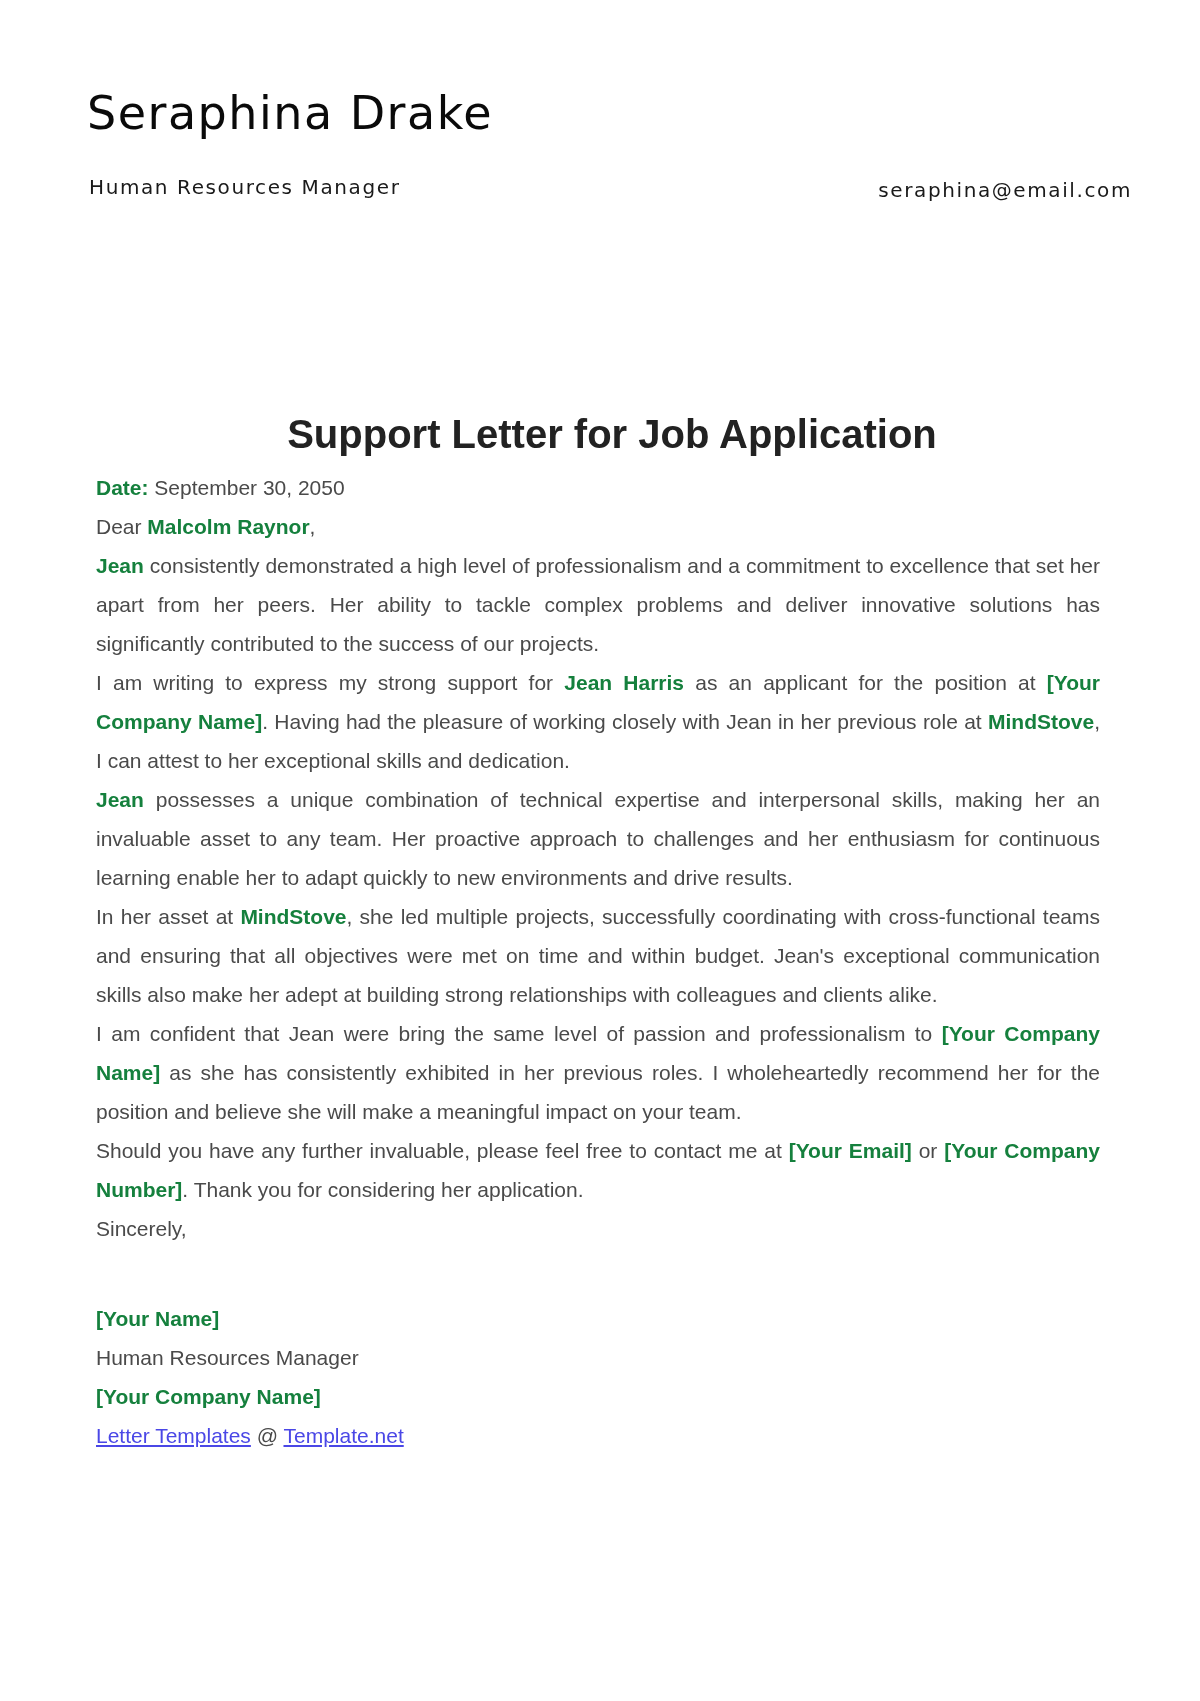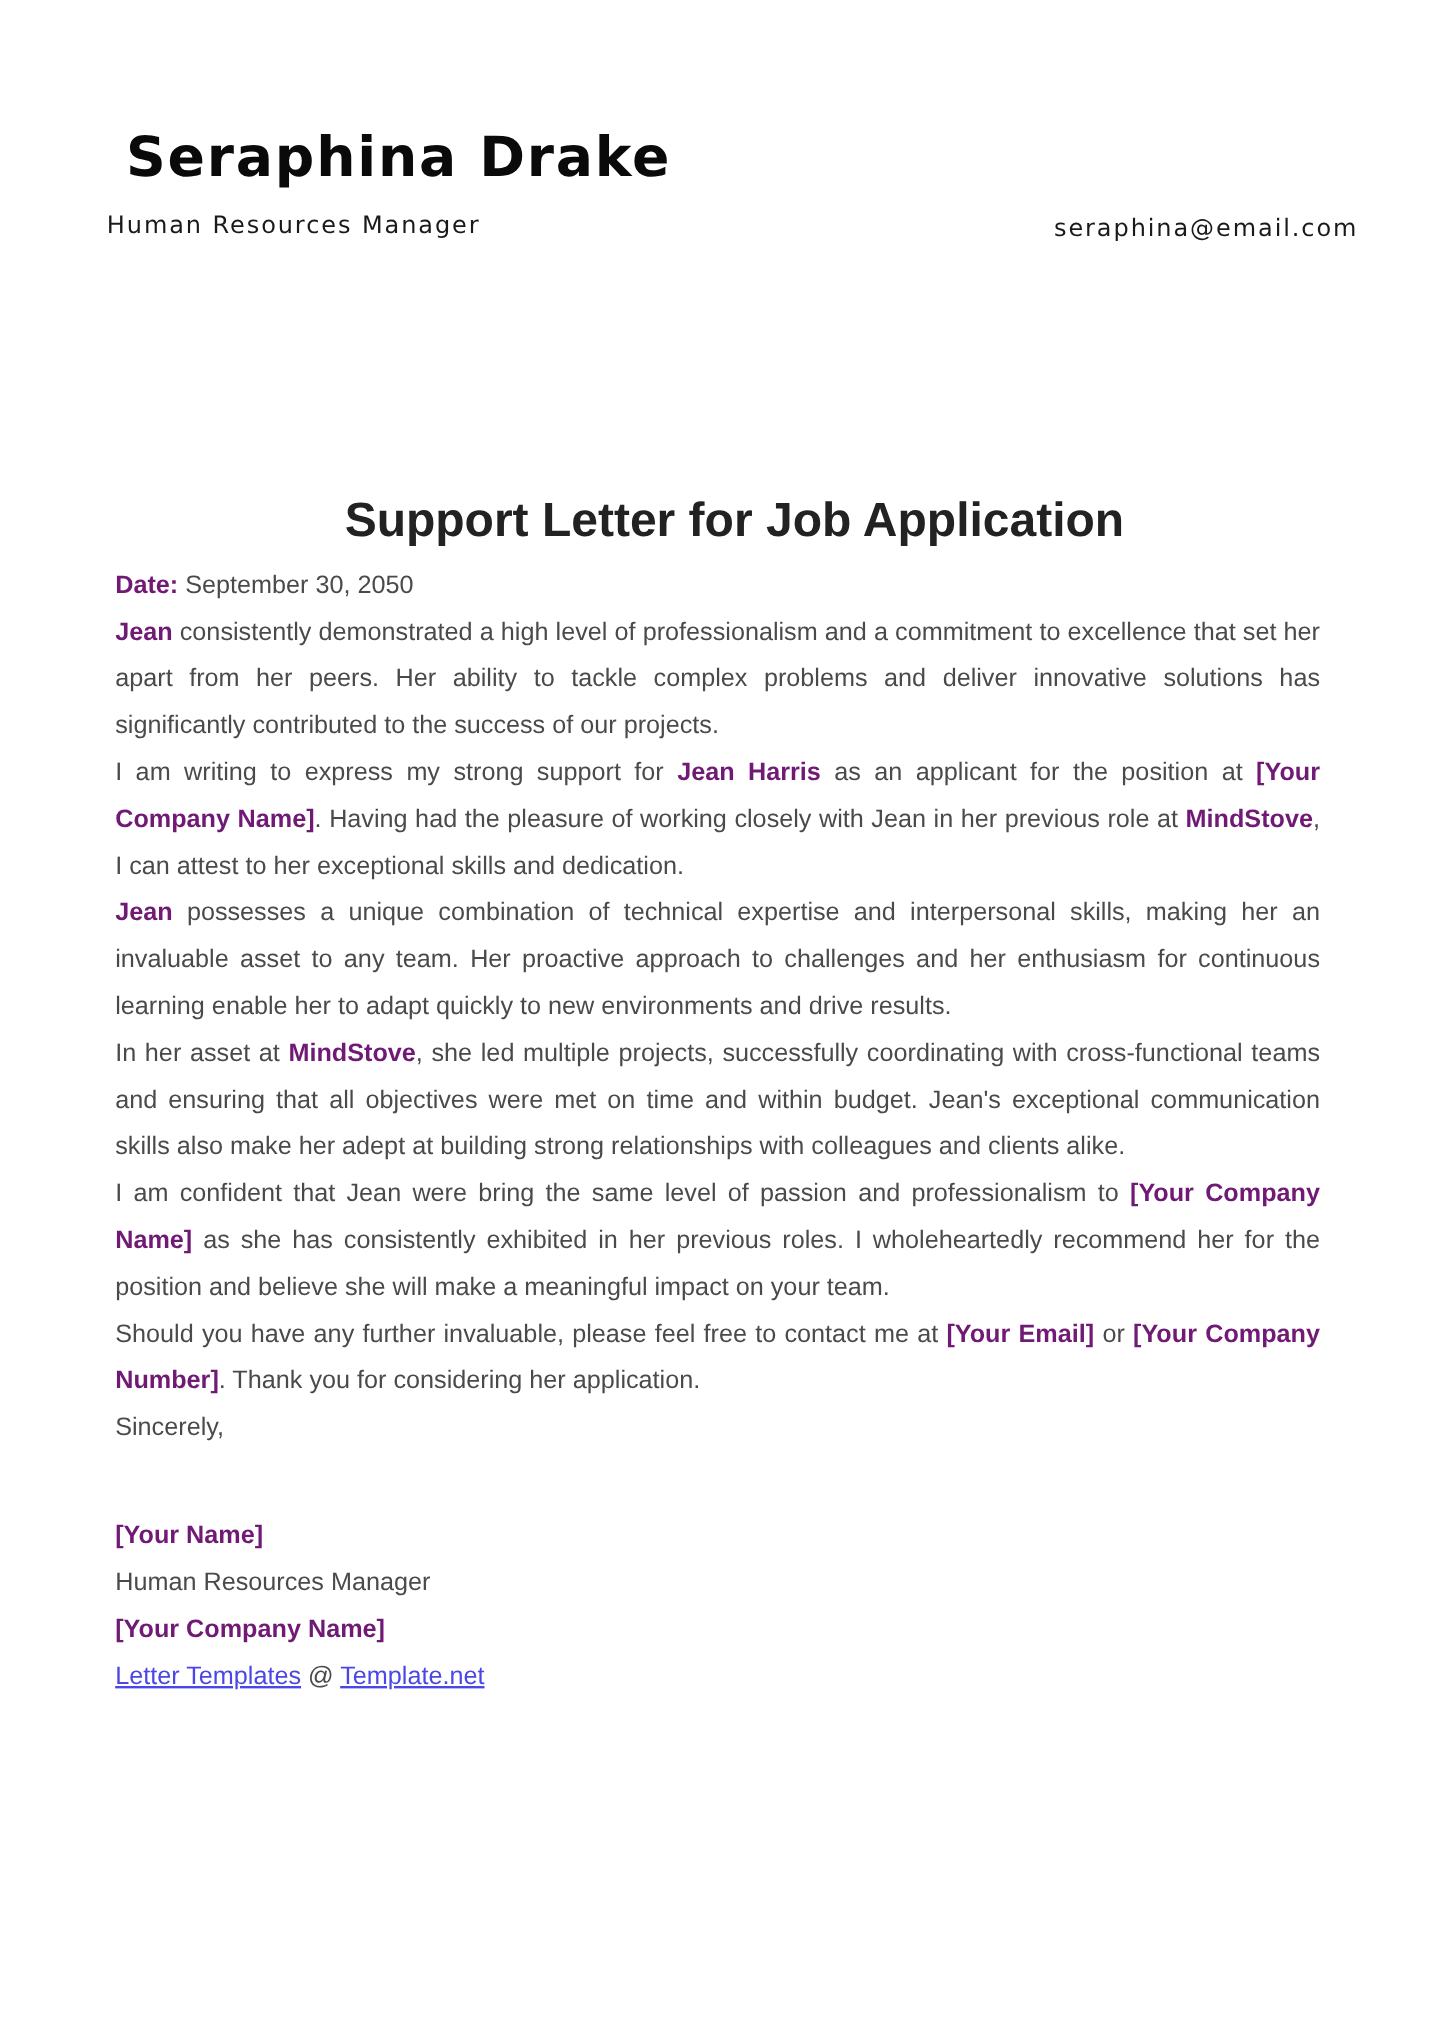--- a/index.html
+++ b/index.html
@@ -17,23 +17,23 @@
       position: absolute;
       left: 0; top: 0;
       width: 1200px;
       height: 1701px;
       background: #ffffff;
     }
     .header-name {
       position: absolute;
       left: 87px;
       top: 86px;
-      margin: 18px;
+      margin: 0;
       font-family: "DejaVu Sans", sans-serif;
-      font-weight: bold;
+      font-weight: normal;
       font-size: 46px;
       letter-spacing: 1.5px;
       color: #0a0a0a;
       line-height: 1.2;
     }
     .header-role {
       position: absolute;
       left: 89px;
       top: 175px;
       font-family: "DejaVu Sans", sans-serif;
@@ -73,21 +73,21 @@
       font-family: "Liberation Sans", sans-serif;
       font-size: 21px;
       color: #4a4a4a;
       line-height: 39px;
     }
     .body p {
       margin: 0;
       text-align: justify;
     }
     .body b {
-      color: #701a75;
+      color: #15803d;
       font-weight: bold;
     }
     .spacer {
       height: 51px;
     }
     .footer {
       text-align: center;
       margin-top: 0;
     }
     .footer a {
@@ -106,20 +106,21 @@
 
   <h1 class="header-name">Seraphina Drake</h1>
   <div class="header-role">Human Resources Manager</div>
   <div class="header-email">seraphina@email.com</div>
 
   <h2 class="letter-title">Support Letter for Job Application</h2>
 
   <div class="body">
     <p><b>Date:</b><span> September 30, 2050</span></p>
 
+    <p><span>Dear </span><b>Malcolm Raynor</b><span>,</span></p>
 
     <p><b>Jean</b><span> consistently demonstrated a high level of professionalism and a commitment to excellence that set her apart from her peers. Her ability to tackle complex problems and deliver innovative solutions has significantly contributed to the success of our projects.</span></p>
 
     <p><span>I am writing to express my strong support for </span><b>Jean Harris</b><span> as an applicant for the position at </span><b>[Your Company Name]</b><span>. Having had the pleasure of working closely with Jean in her previous role at </span><b>MindStove</b><span>, I can attest to her exceptional skills and dedication.</span></p>
 
     <p><b>Jean</b><span> possesses a unique combination of technical expertise and interpersonal skills, making her an invaluable asset to any team. Her proactive approach to challenges and her enthusiasm for continuous learning enable her to adapt quickly to new environments and drive results.</span></p>
 
     <p><span>In her asset at </span><b>MindStove</b><span>, she led multiple projects, successfully coordinating with cross-functional teams and ensuring that all objectives were met on time and within budget. Jean's exceptional communication skills also make her adept at building strong relationships with colleagues and clients alike.</span></p>
 
     <p><span>I am confident that Jean were bring the same level of passion and professionalism to </span><b>[Your Company Name]</b><span> as she has consistently exhibited in her previous roles. I wholeheartedly recommend her for the position and believe she will make a meaningful impact on your team.</span></p>

